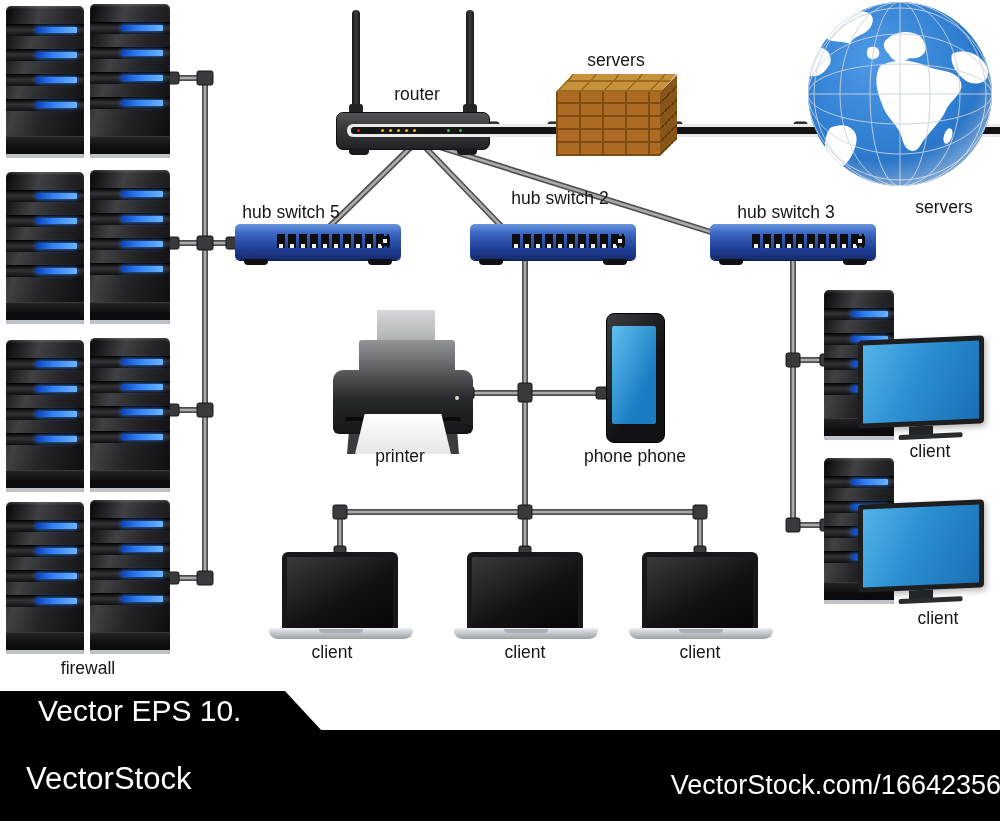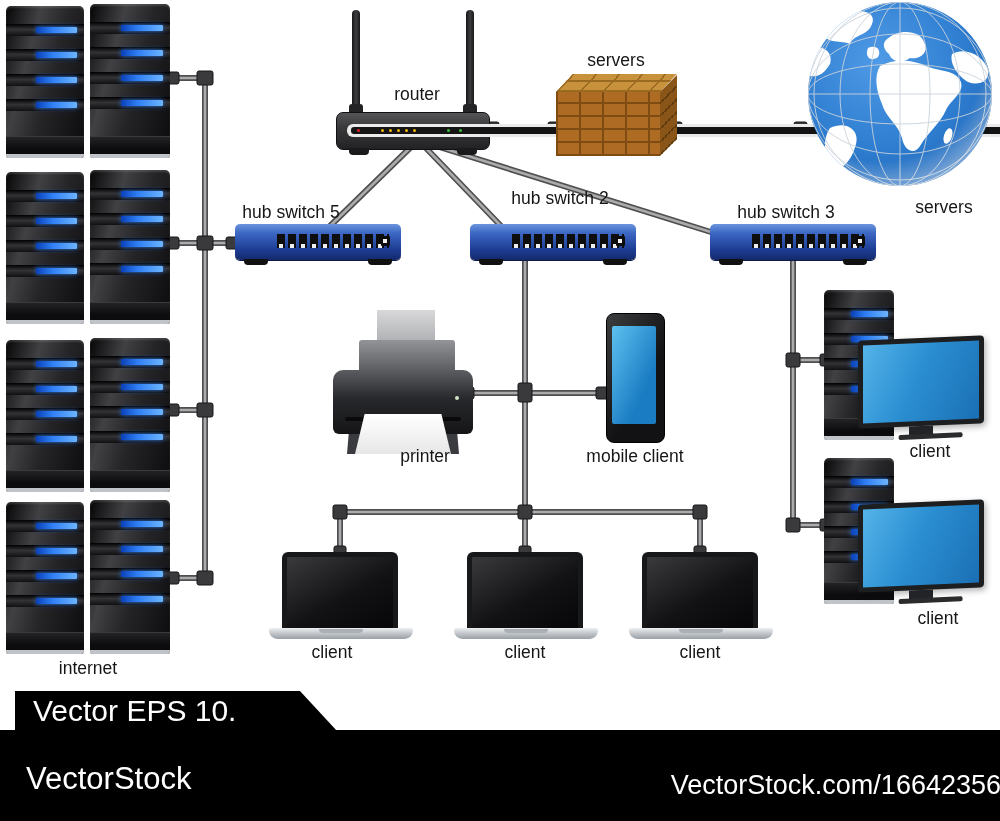--- a/index.html
+++ b/index.html
@@ -77,23 +77,23 @@
      background:linear-gradient(180deg,#edeff1,#b9bec3 60%,#9aa0a6);}
   .lap-base i{position:absolute;left:50%;top:1px;transform:translateX(-50%);width:44px;height:4px;background:#aab0b6;border-radius:0 0 4px 4px;}
   
   .monitor{position:absolute;background:#1d1e20;border-radius:4px;padding:5px;transform:skewY(-2.5deg);
      box-shadow:2px 3px 6px rgba(0,0,0,.3);}
   .monitor .scr{width:100%;height:100%;background:linear-gradient(115deg,#54b3e8 0%,#2b8fd2 45%,#1b6fb4 100%);}
   .monitor::before{content:'';position:absolute;left:50%;bottom:-9px;transform:translateX(-50%);width:24px;height:9px;background:#222326;}
   .monitor::after{content:'';position:absolute;left:50%;bottom:-13px;transform:translateX(-35%);width:64px;height:5px;background:#2a2b2d;border-radius:2px;}
   
   .title{position:absolute;right:6px;top:682px;font-size:40px;font-weight:500;letter-spacing:-.5px;color:#161616;}
-  .eps-badge{position:absolute;left:15px;top:691px;width:322px;height:40px;background:#000;
+  .eps-badge{position:absolute;left:0;top:691px;width:322px;height:40px;background:#000;
      clip-path:polygon(0 0,88.5% 0,100% 100%,0 100%);color:#fff;font-size:30px;font-weight:500;
-     line-height:40px;padding-left:18px;box-sizing:border-box;}
+     line-height:40px;padding-left:38px;box-sizing:border-box;}
   .strip{position:absolute;left:0;top:730px;width:1000px;height:91px;background:#000;color:#fff;padding-left:28px;}
   .brand{position:absolute;left:26px;top:31px;font-size:31px;}
   .mark{position:absolute;right:27px;top:40px;font-size:27px;}
 </style>
 </head>
 <body>
 
 <div class="stage">
 
   <svg class="wires" width="1000" height="690" viewBox="0 0 1000 690">
@@ -264,21 +264,21 @@
         </i>
         <i class="row">
           <b class="led"></b>
         </i>
         <i class="row">
           <b class="led"></b>
         </i>
         <span class="plinth"></span>
       </div>
   </div>
-  <span class="lbl" style="left:88px;top:658px">internet</span>
+  <span class="lbl" style="left:88px;top:658px">firewall</span>
 
   <div class="antenna" style="left:352px;top:10px;height:100px"></div>
   <div class="antenna" style="left:466px;top:10px;height:100px"></div>
   <div class="antbase" style="left:349px;top:104px"></div>
   <div class="antbase" style="left:463px;top:104px"></div>
   <div class="router" style="left:336px;top:112px;width:152px;height:36px">
     <div class="strip">
       <div class="band">
         <i class="led-dot" style="left:6px;background:#e02020"></i>
         <i class="led-dot" style="left:30px;background:#f2b705"></i>
@@ -367,26 +367,26 @@
     <div class="pr-paper"></div>
     <div class="pr-tray"></div>
     <div class="pr-leg" style="left:14px"></div>
     <div class="pr-leg" style="right:14px"></div>
     <div class="pr-body">
         <i></i>
         <b></b>
       </div>
     <div class="pr-out"></div>
   </div>
-  <span class="lbl" style="left:425px;top:446px">printer</span>
+  <span class="lbl" style="left:400px;top:446px">printer</span>
 
   <div class="phone" style="left:606px;top:313px;width:57px;height:128px">
     <div class="scr"></div>
   </div>
-  <span class="lbl" style="left:635px;top:446px">mobile client</span>
+  <span class="lbl" style="left:635px;top:446px">phone phone</span>
 
   <div class="lap-screen" style="left:282px;top:552px"></div>
   <div class="lap-base" style="left:269px;top:628px">
       <i></i>
     </div>
   <span class="lbl" style="left:332px;top:642px">client</span>
 
   <div class="lap-screen" style="left:467px;top:552px"></div>
   <div class="lap-base" style="left:454px;top:628px">
       <i></i>

